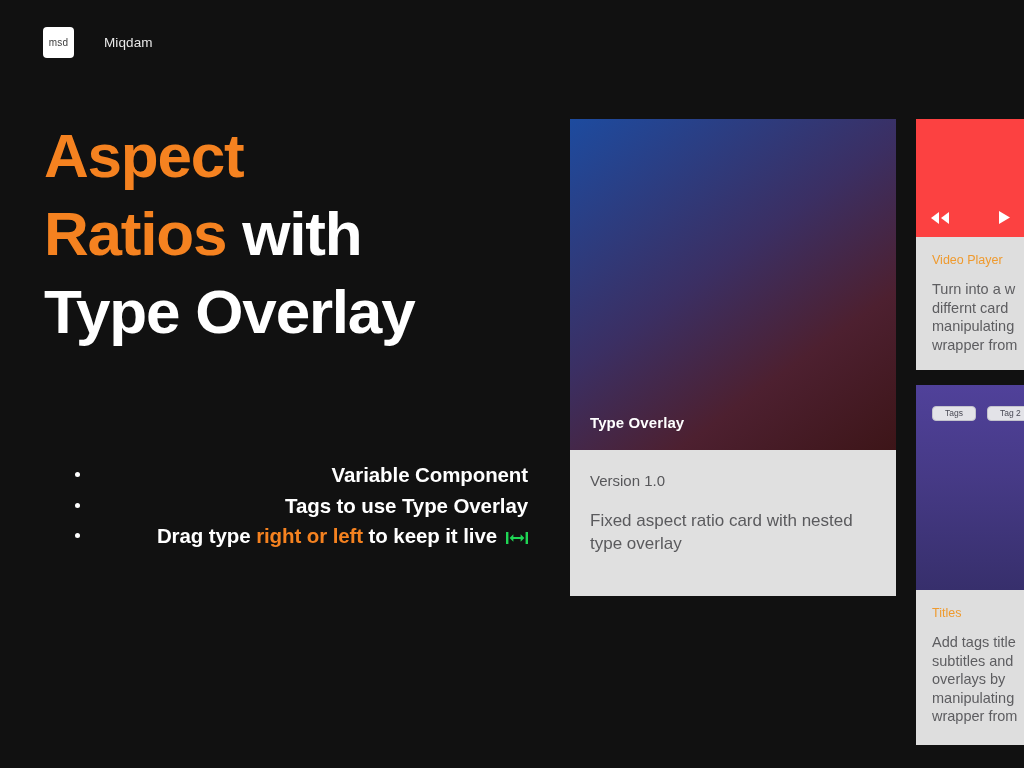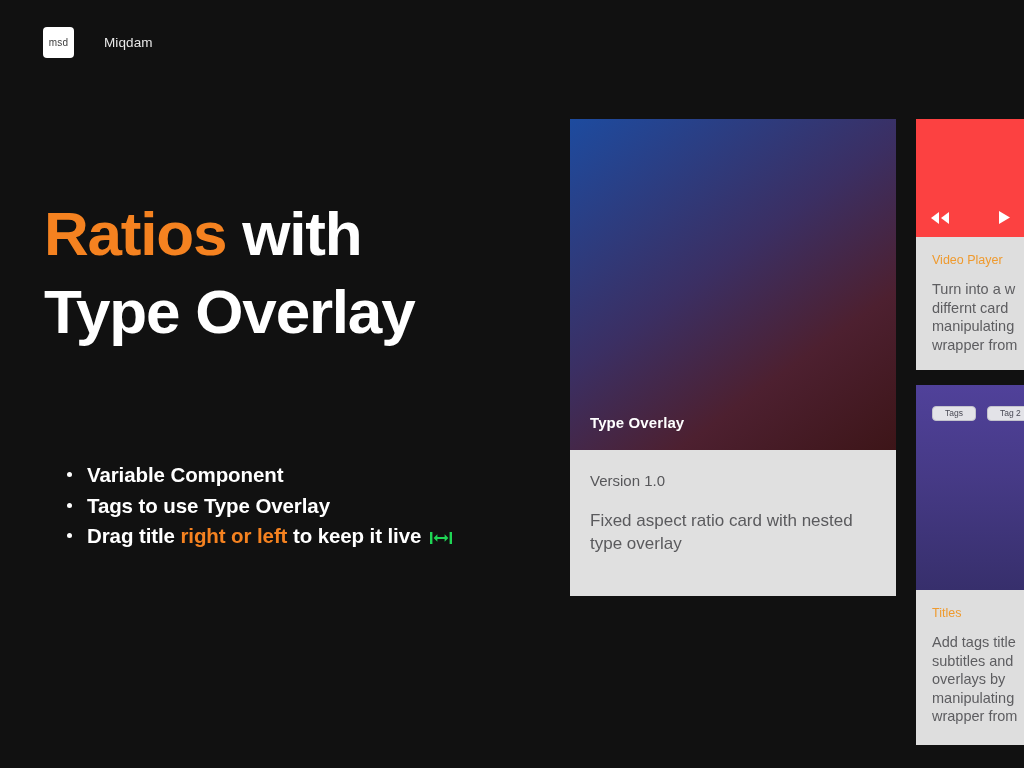--- a/index.html
+++ b/index.html
@@ -59,24 +59,25 @@
     line-height: 1.26;
     letter-spacing: -1.2px;
     color: #ffffff;
     width: 520px;
   }
   .headline .accent { color: #f58220; }
 
   
   .bullets {
     position: absolute;
-    left: 60px;
+    left: 68px;
     top: 460px;
     width: 460px;
     list-style: none;
+    text-align: right;
   }
   .bullets li {
     position: relative;
     padding-left: 27px;
     font-size: 20.5px;
     font-weight: 700;
     line-height: 1.44;
     color: #ffffff;
     letter-spacing: -0.1px;
     margin-bottom: 1px;
@@ -226,34 +227,34 @@
 <body>
 
 <div class="stage">
 
   <div class="brand">
     <div class="brand-mark">msd</div>
     <div class="brand-name">Miqdam</div>
   </div>
 
   <h1 class="headline">
-    <br>
+    <span class="accent">Aspect</span><br>
     <span class="accent">Ratios</span><span> with</span><br>
     <span>Type Overlay</span>
   </h1>
 
   <ul class="bullets">
     <li>
       <span>Variable Component</span>
     </li>
     <li>
       <span>Tags to use Type Overlay</span>
     </li>
     <li>
-      <span>Drag title </span><span class="b-accent">right or left</span><span> to keep it live</span><span class="icon-hres"><svg width="22" height="14" viewBox="0 0 22 14">
+      <span>Drag type </span><span class="b-accent">right or left</span><span> to keep it live</span><span class="icon-hres"><svg width="22" height="14" viewBox="0 0 22 14">
             <rect x="0" y="1" width="2.4" height="12" fill="#1fd655"></rect>
             <rect x="19.6" y="1" width="2.4" height="12" fill="#1fd655"></rect>
             <rect x="5" y="6" width="12" height="2" fill="#1fd655"></rect>
             <polygon points="7.4,3.2 7.4,10.8 3.6,7" fill="#1fd655"></polygon>
             <polygon points="14.6,3.2 14.6,10.8 18.4,7" fill="#1fd655"></polygon>
           </svg></span>
     </li>
   </ul>
 
   <div class="card-main">

